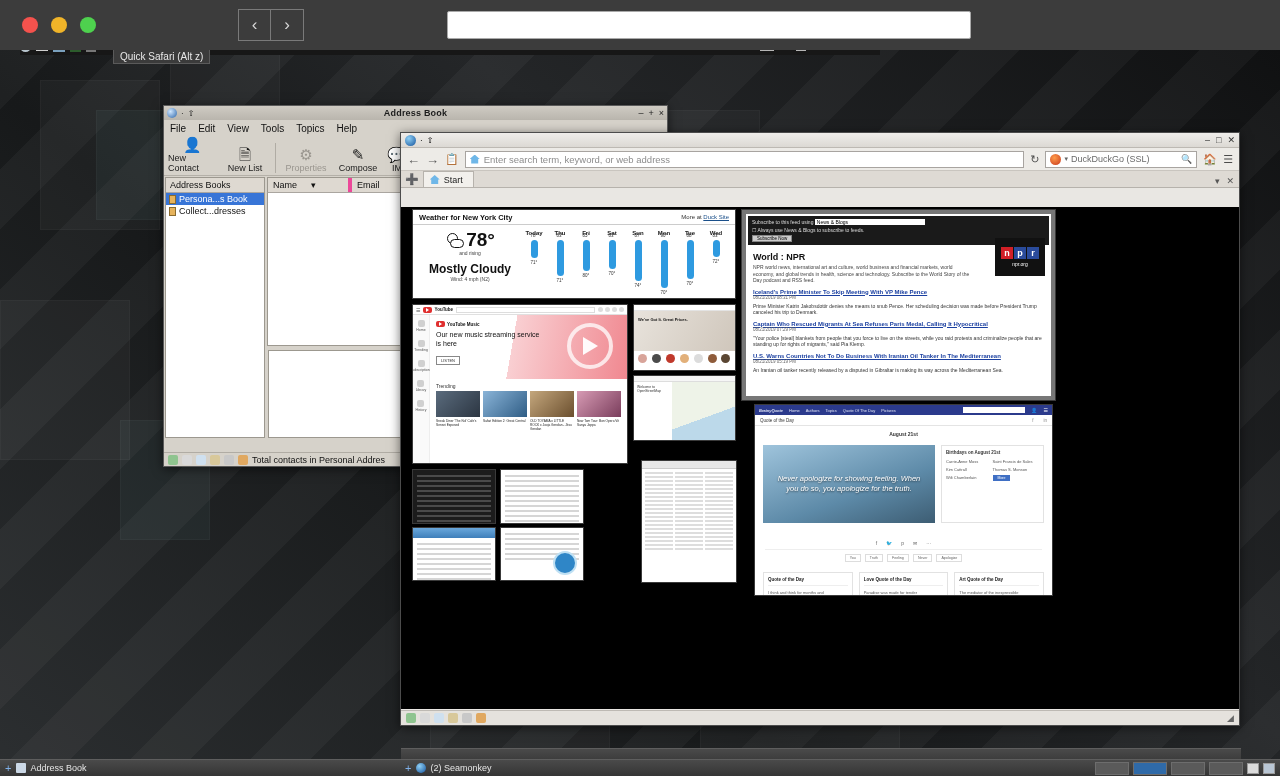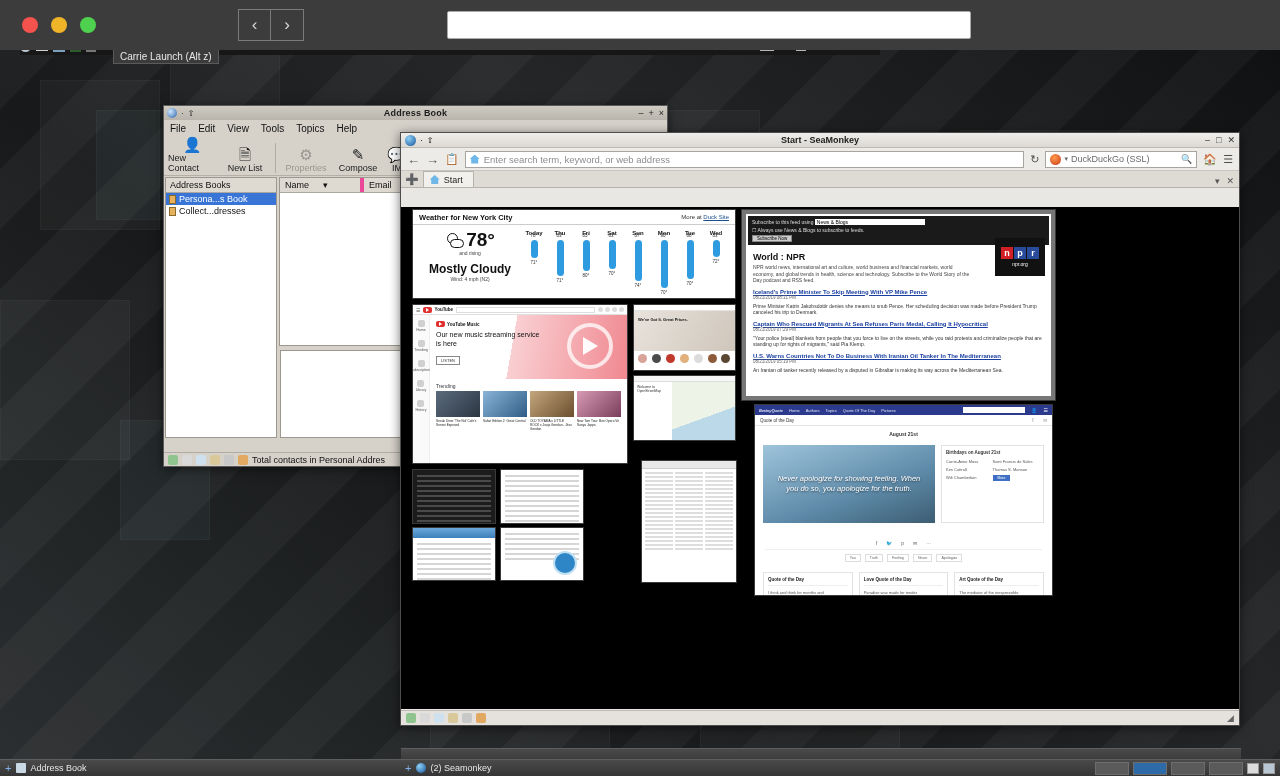--- a/index.html
+++ b/index.html
@@ -70,21 +70,21 @@
   .ab-toolbar {
     display: flex; align-items: flex-end; gap: 2px; padding: 3px 4px 2px;
     background: #d6d2ca; border-bottom: 1px solid #b4b0a8; height: 40px;
   }
   .tbtn { display: flex; flex-direction: column; align-items: center; width: 50px;
           font-size: 9px; color: #1a1a1a; }
   .tbtn.dim { color: #9a968f; }
   .tbtn .gi { font-size: 15px; line-height: 16px; }
   .tbsep { width: 1px; height: 30px; background: #b0aca4; margin: 0 3px; }
   .ab-body { display: flex; height: 263px; background: #d6d2ca; }
-  .ab-left { width: 112px; background: #fff; border: 1px solid #9c988f; margin: 1px; }
+  .ab-left { width: 100px; background: #fff; border: 1px solid #9c988f; margin: 1px; }
   .ab-colhead { background: #ded9d1; font-size: 9px; padding: 2px 4px;
                 border-bottom: 1px solid #aaa6a0; color: #111; }
   .ab-item { font-size: 9px; padding: 1px 3px; display: flex; align-items: center; gap: 3px; color:#111; }
   .ab-item.sel { background: #3875d7; color: #fff; }
   .bookicon { width: 7px; height: 9px; background: #e6b35c; border: 1px solid #8a6b2f; }
   .ab-right { flex: 1; display: flex; flex-direction: column; margin: 1px; }
   .ab-listhdr { display: flex; background: #ded9d1; border: 1px solid #9c988f;
                 border-bottom-color:#aaa6a0; font-size: 9px; color: #111; }
   .ab-listhdr div { padding: 2px 5px; border-right: 4px solid #ec4899; }
   .ab-listbody { flex: 1; background: #fff; border: 1px solid #9c988f; border-top: none; }
@@ -363,21 +363,21 @@
 
   <div style="position:absolute;left:20px;top:40px;width:860px;height:15px;background:#171717;z-index:5"></div>
   <div style="position:absolute;left:20px;top:41px;display:flex;gap:5px;align-items:center;z-index:6">
     <div style="width:11px;height:11px;border-radius:50%;background:#b9c6cf"></div>
     <div style="width:12px;height:9px;background:#cfcfcf"></div>
     <div style="width:12px;height:10px;background:#7aa0bd"></div>
     <div style="width:11px;height:10px;background:#2c5c2c"></div>
     <div style="width:10px;height:10px;background:#777"></div>
   </div>
   <div style="position:absolute;left:113px;top:49px;background:#3b3b3b;color:#e8e8e8;font-size:10px;
-              padding:1px 6px;z-index:7;border:1px solid #5a5a5a">Carrie Launch (Alt z)</div>
+              padding:1px 6px;z-index:7;border:1px solid #5a5a5a">Quick Safari (Alt z)</div>
   <div style="position:absolute;left:640px;top:41px;color:#c9c9c9;font-size:9px;z-index:6">02:11:50 PM</div>
   <div style="position:absolute;left:760px;top:41px;display:flex;gap:6px;align-items:center;z-index:6">
     <div style="width:14px;height:9px;background:#b6b6b6"></div>
     <span style="color:#c9c9c9;font-size:9px">89</span>
     <div style="width:10px;height:9px;background:#b6b6b6"></div>
     <div style="width:46px;height:8px;background:#c8c8c8"></div>
   </div>
 
   <div class="win" id="addrbook">
     <div class="titlebar">
@@ -469,21 +469,20 @@
     </div>
   </div>
 
   <div class="win" id="seamonkey">
 
 
     <div class="sm-title">
       <span class="sm-ficon"></span>
       <span style="font-size:8px;margin-left:4px;z-index:2">·</span>
       <span style="font-size:8px;margin-left:4px;z-index:2">⇧</span>
-      <div class="tb-title">Start - SeaMonkey</div>
       <div class="sm-wbtns">
         <span>–</span>
         <span>□</span>
         <span>✕</span>
       </div>
     </div>
 
     <div class="sm-navbar">
       <span class="navarrow on">←</span>
       <span class="navarrow on">→</span>

